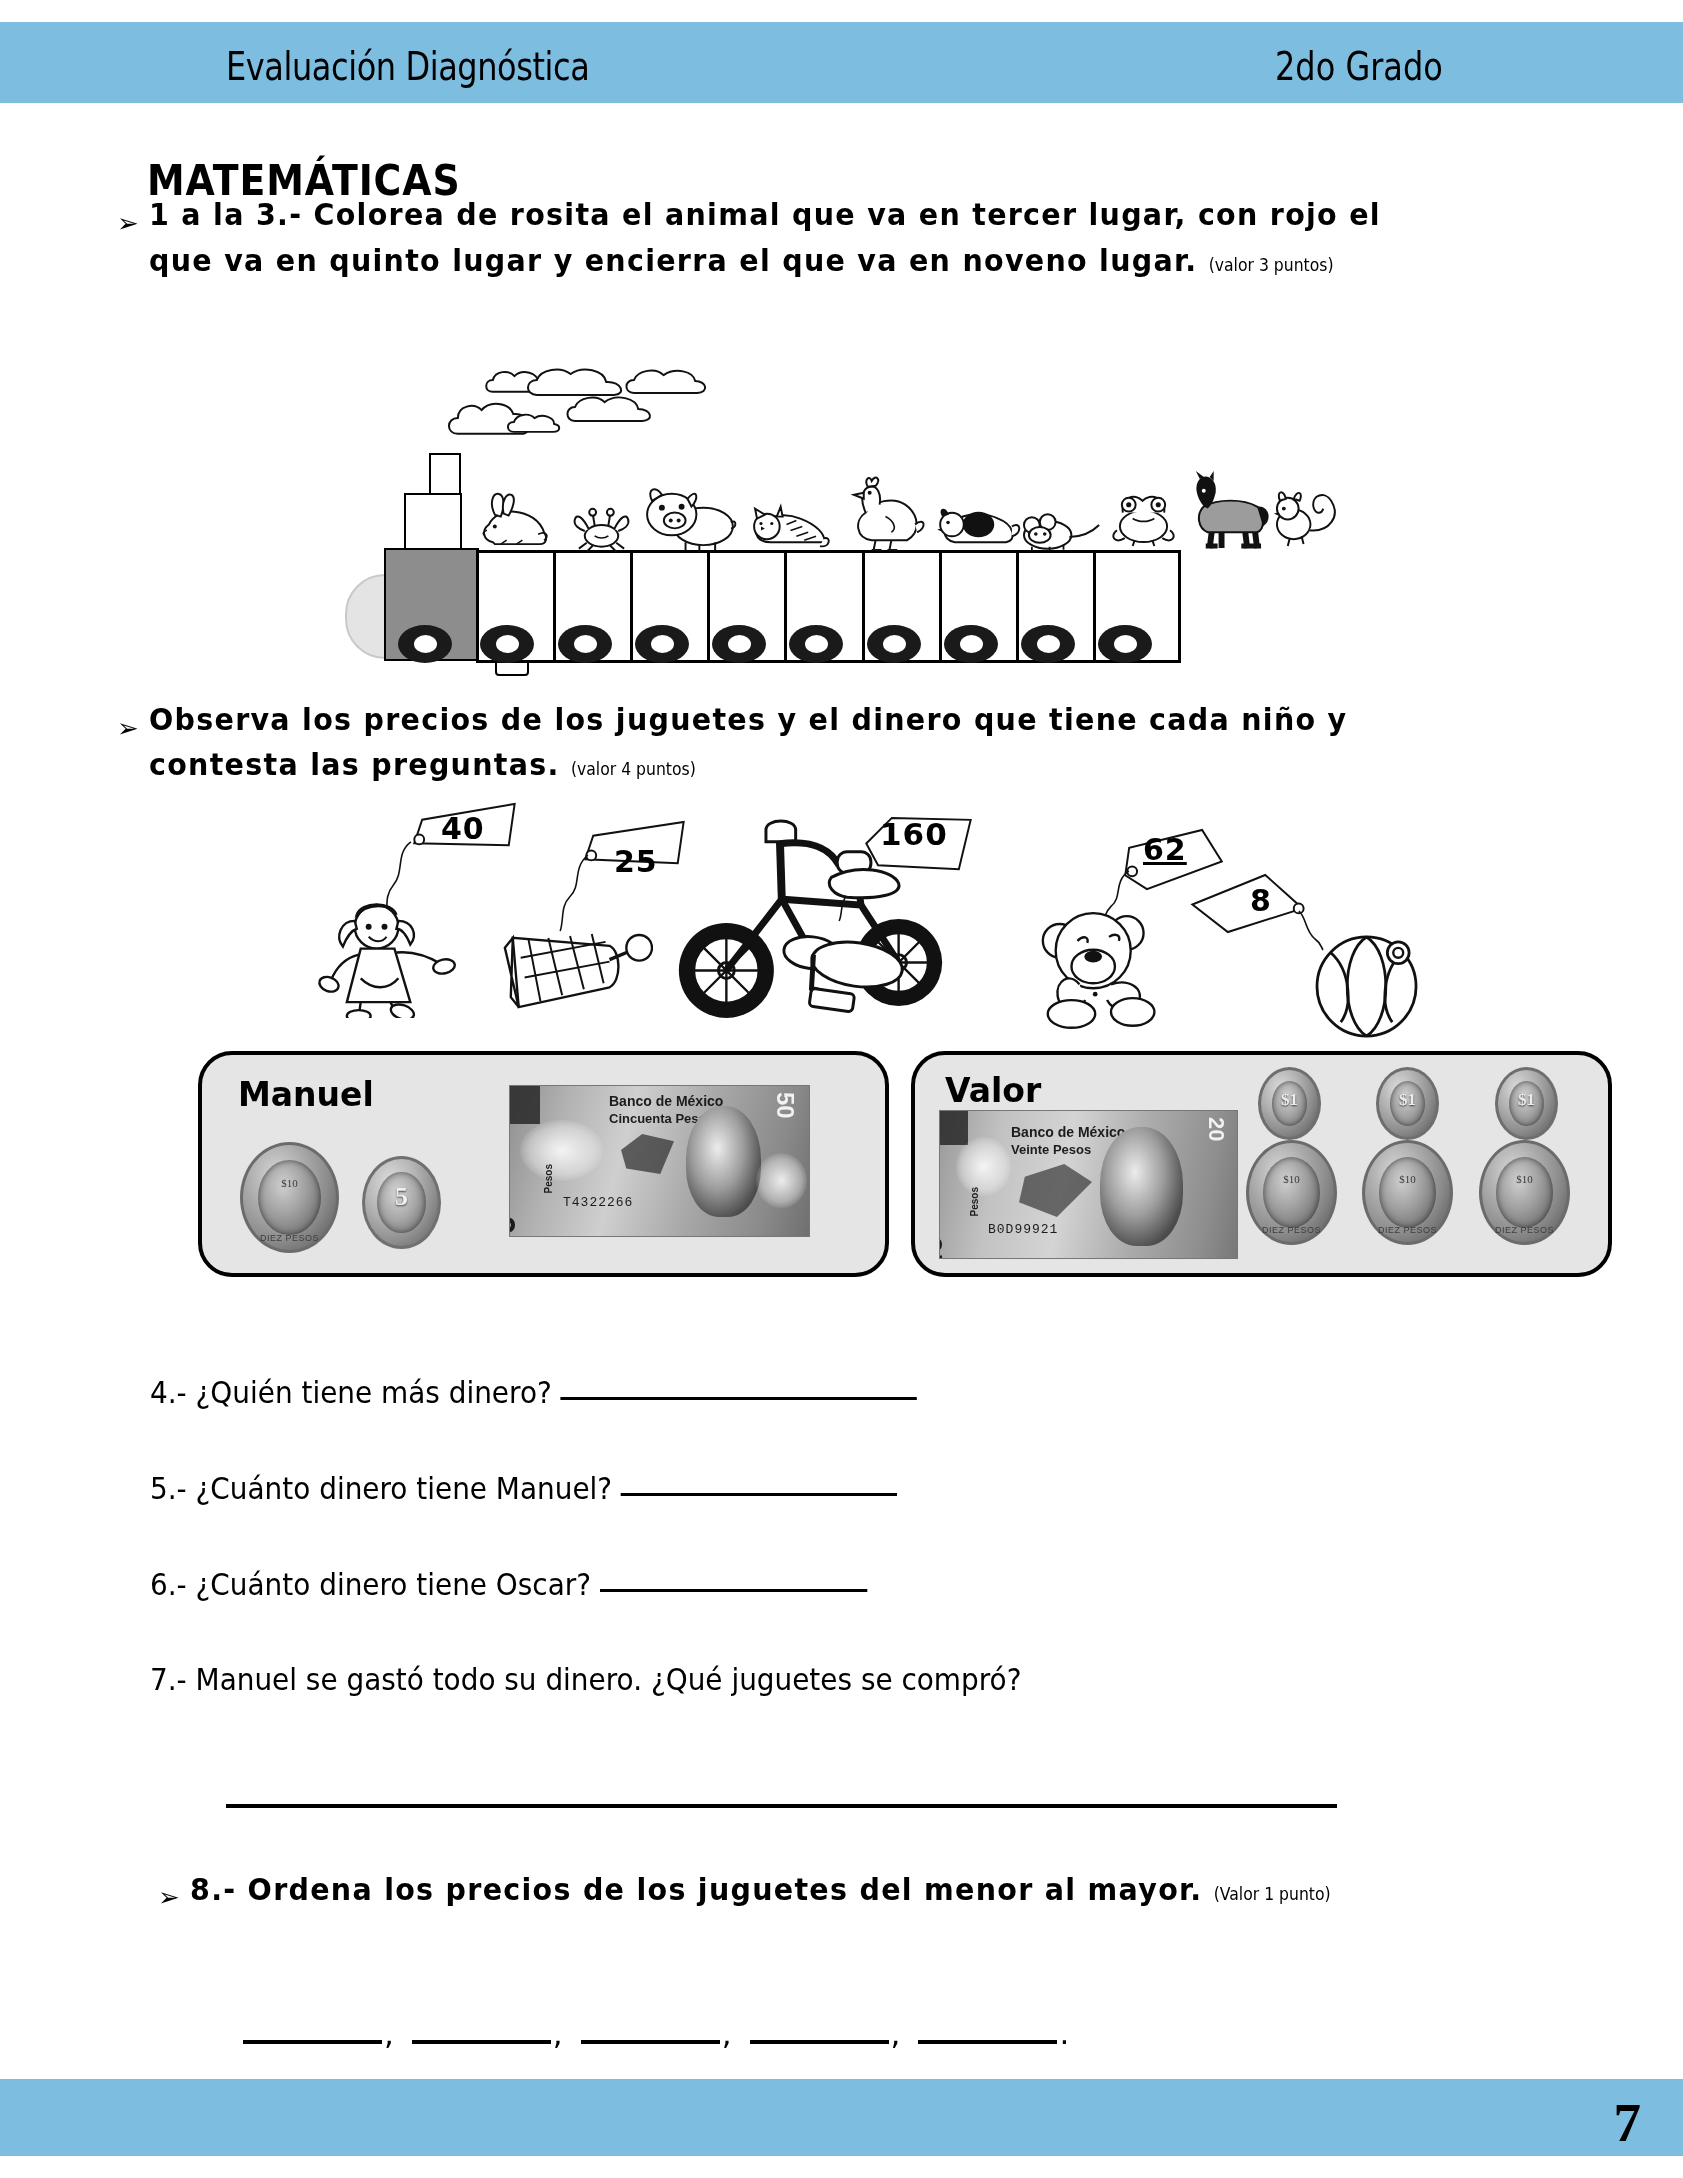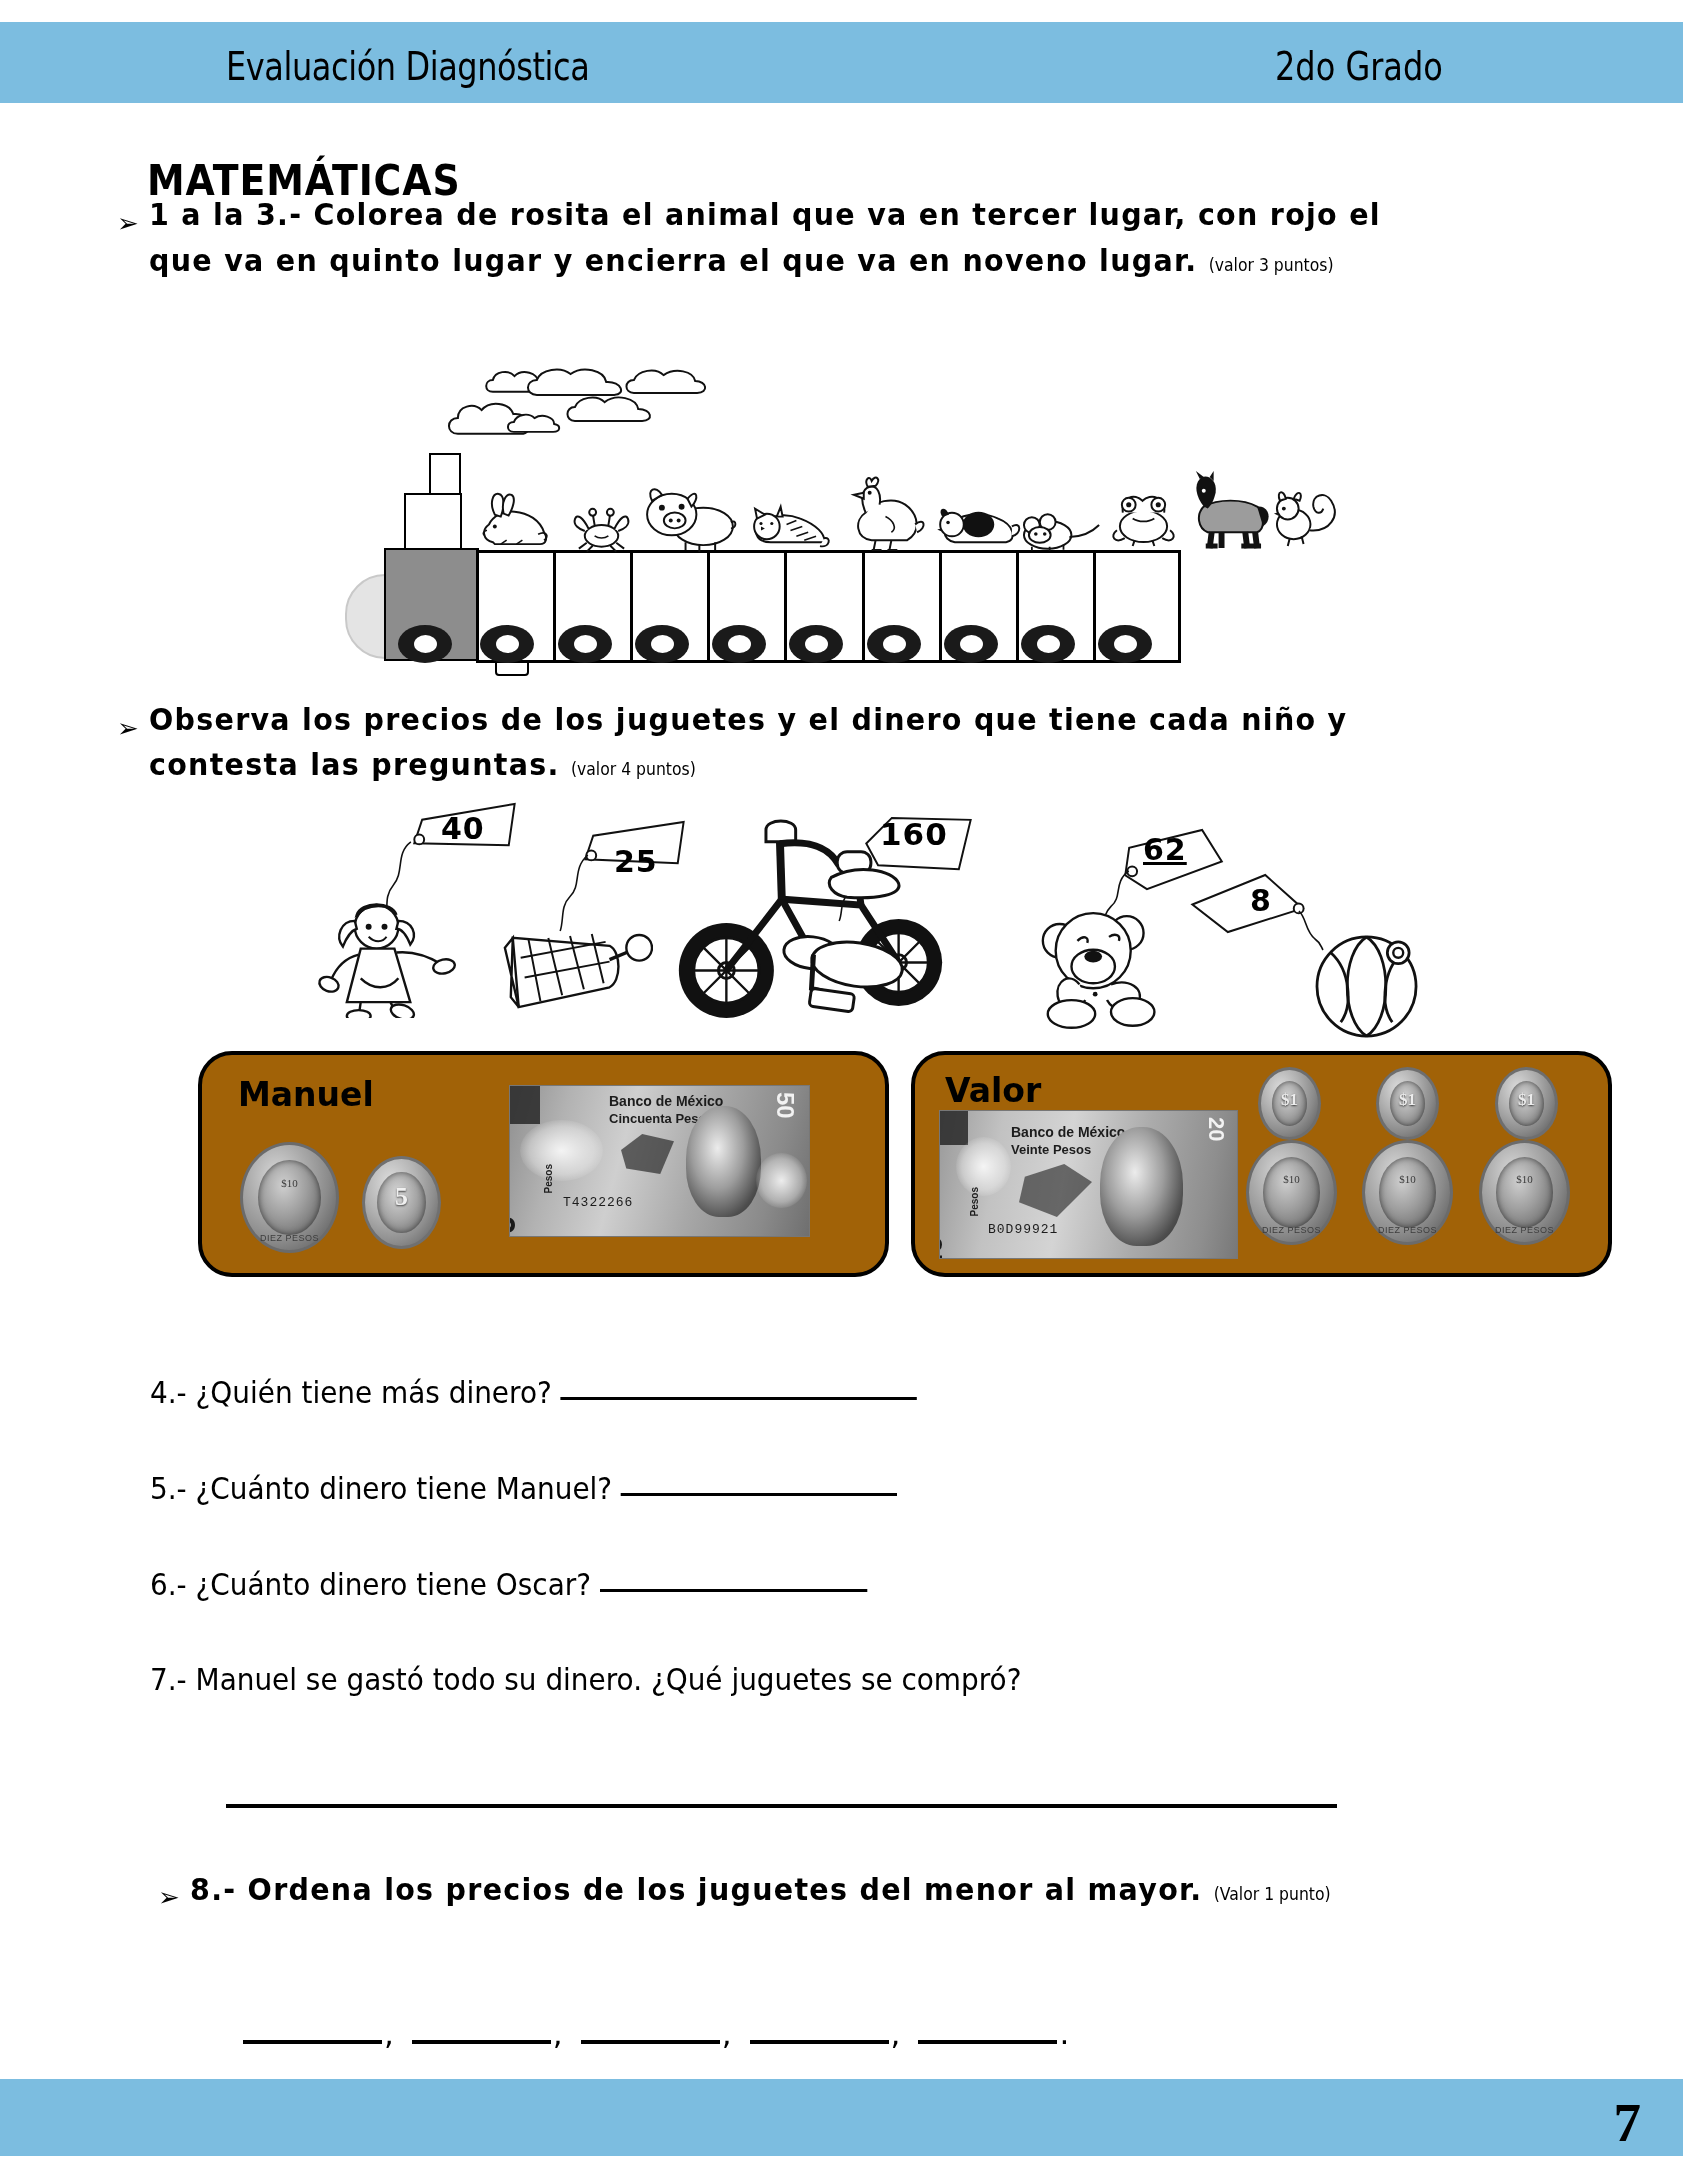--- a/index.html
+++ b/index.html
@@ -125,21 +125,21 @@
   .tag svg{display:block;}
   .tag-num{
     position:absolute;font-family:"DejaVu Sans", sans-serif;font-weight:bold;
     color:#000;font-size:30px;letter-spacing:1px;
   }
   .toy{position:absolute;}
   .toy svg{display:block;}
 
   
   .money-box{
-    position:absolute;border:4px solid #000;border-radius:34px;background:#a16207;
+    position:absolute;border:4px solid #000;border-radius:34px;background:#e5e5e5;
   }
   #manuel-box{left:198px;top:1051px;width:683px;height:218px;}
   #oscar-box{left:911px;top:1051px;width:693px;height:218px;}
   .kid-name{
     position:absolute;font-size:33px;font-weight:bold;color:#000;
     font-family:"DejaVu Sans", sans-serif;
   }
   .bill{
     position:absolute;border:1px solid #777;overflow:hidden;
   }

